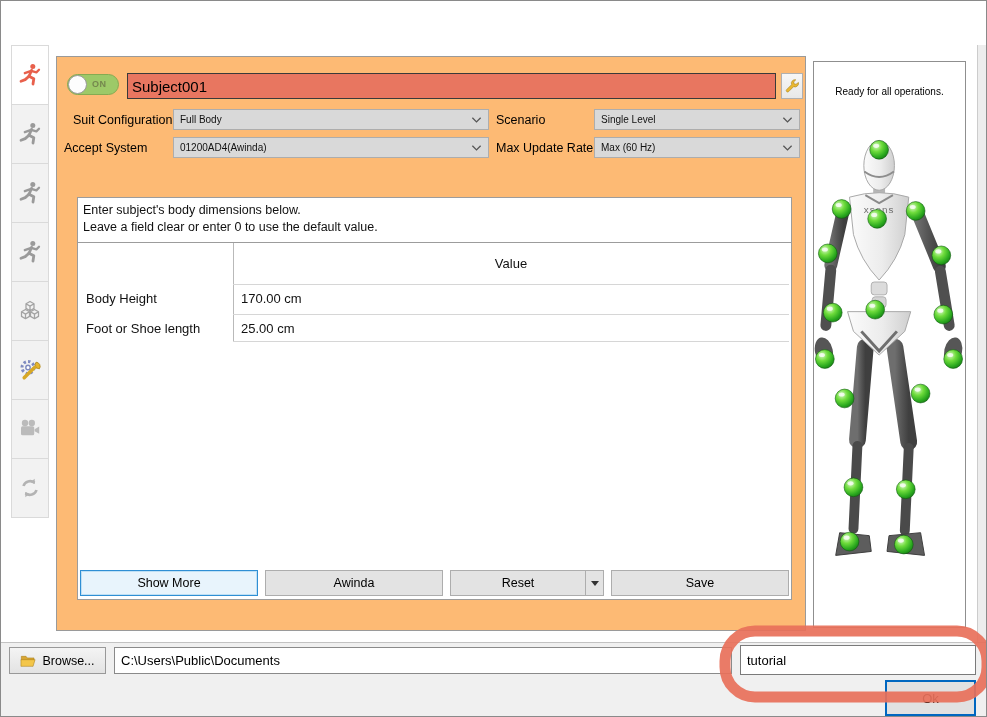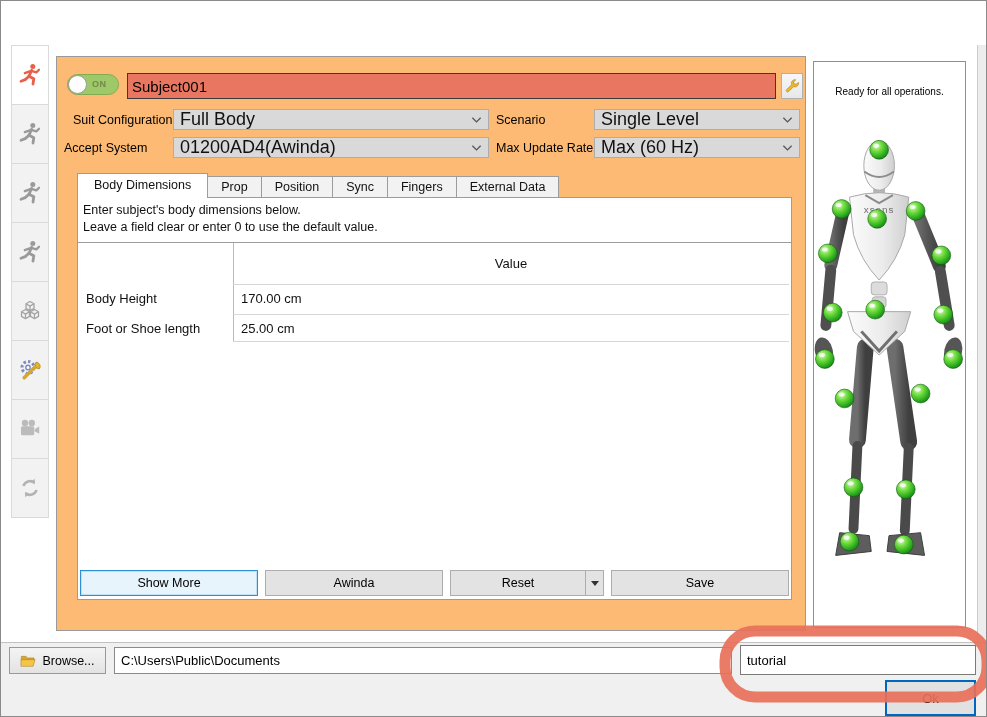--- a/index.html
+++ b/index.html
@@ -22,21 +22,21 @@
   
   .groupbox{position:absolute;left:55px;top:55px;width:750px;height:575px;border:1px solid #9a9a9a;background:#fdba74;box-sizing:border-box;}
   .toggle{position:absolute;left:10px;top:17px;width:52px;height:21px;border-radius:11px;background:#9dc968;border:1px solid #85ab52;box-sizing:border-box;cursor:pointer;}
   .toggle .knob{position:absolute;left:0px;top:0px;width:19px;height:19px;border-radius:50%;background:#fdfdfd;border:1px solid #9a9a9a;box-sizing:border-box;}
   .toggle .on-label{position:absolute;left:24px;top:0;width:26px;height:19px;line-height:19px;font-size:9px;font-weight:bold;color:#75874e;letter-spacing:.5px;}
   .subject-input{position:absolute;left:70px;top:16px;width:649px;height:26px;box-sizing:border-box;background:#e87660;border:1px solid #3a3a3a;font-family:"Liberation Sans",sans-serif;font-size:15px;color:#000;padding:0 4px;}
   .wrench-btn{position:absolute;left:724px;top:16px;width:22px;height:26px;box-sizing:border-box;background:linear-gradient(#f7f7f7,#e8e8e8);border:1px solid #b0b0b0;display:flex;align-items:center;justify-content:center;cursor:pointer;padding:0;}
   .wrench-btn svg{width:16px;height:16px;}
   .cfg-label{position:absolute;height:21px;line-height:21px;font-size:12.5px;color:#000;white-space:nowrap;}
   .combo{position:absolute;height:21px;box-sizing:border-box;background:#d9d9d9;border:1px solid #adadad;display:flex;align-items:center;padding:0 6px;cursor:pointer;}
-  .combo .val{flex:1;font-size:18px;white-space:nowrap;overflow:hidden;}
+  .combo .val{flex:1;font-size:10px;white-space:nowrap;overflow:hidden;}
   .combo svg{width:11px;height:8px;color:#555;flex:none;}
   
   .tabs{position:absolute;left:20px;top:116px;height:25px;display:flex;align-items:flex-end;z-index:3;}
   .tab{box-sizing:border-box;height:22px;line-height:20px;padding:0 13px;background:#f2f2f2;border:1px solid #9c9c9c;margin-left:-1px;font-size:12.5px;white-space:nowrap;cursor:pointer;}
   .tab.active{height:25px;line-height:23px;background:#fff;border-bottom:none;padding:0 16px;margin-left:0;position:relative;z-index:4;}
   .tabpanel{position:absolute;left:20px;top:140px;width:715px;height:403px;border:1px solid #9c9c9c;background:#fff;box-sizing:border-box;}
   .note{padding:4px 5px 6px 5px;font-size:12.5px;line-height:17px;border-bottom:1px solid #9c9c9c;}
   .dimtable{position:relative;}
   .vline{position:absolute;left:155px;top:0;width:1px;height:98px;background:#b9b9b9;}
   .hline{position:absolute;left:155px;right:2px;height:1px;background:#d6d6d6;}
@@ -201,28 +201,20 @@
         </svg>
     </div>
     <span class="cfg-label" style="left:439px;top:81px">Max Update Rate</span>
     <div class="combo" style="left:537px;top:80px;width:206px">
       <span class="val">Max (60 Hz)</span>
       <svg>
           <use href="#i-chevron"></use>
         </svg>
     </div>
 
-    <div class="tabs">
-      <div class="tab active">Body Dimensions</div>
-      <div class="tab">Prop</div>
-      <div class="tab">Position</div>
-      <div class="tab">Sync</div>
-      <div class="tab">Fingers</div>
-      <div class="tab">External Data</div>
-    </div>
 
     <div class="tabpanel">
       <div class="note">
         <div>Enter subject's body dimensions below.</div>
         <div>Leave a field clear or enter 0 to use the default value.</div>
       </div>
       <div class="dimtable">
         <div class="vline"></div>
         <div class="value-header">Value</div>
         <div class="hline" style="top:41px"></div>

